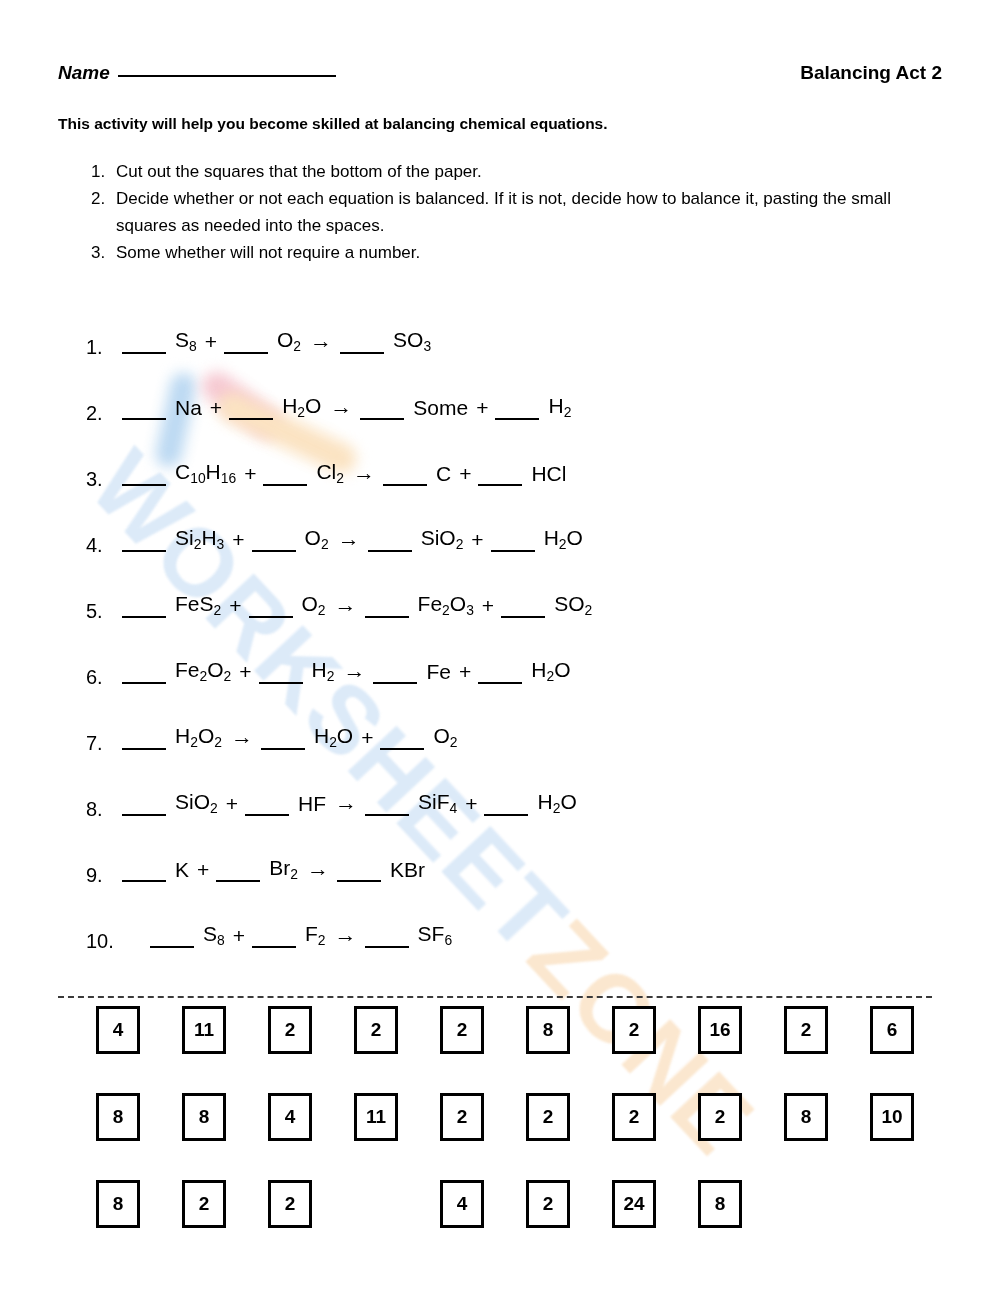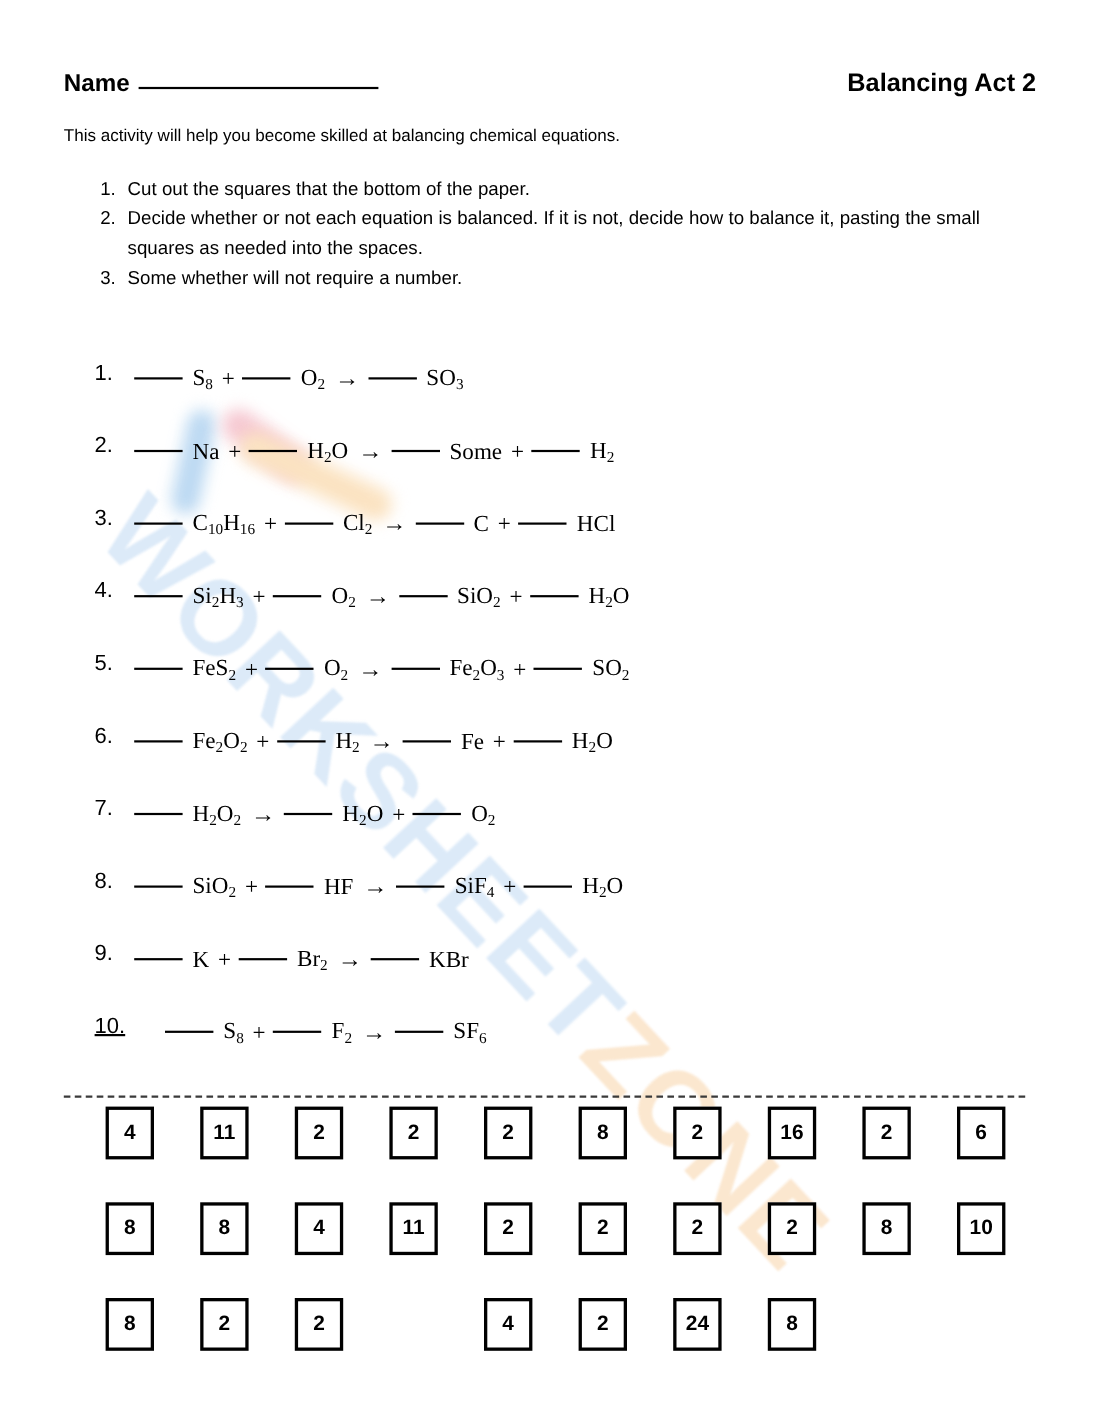--- a/index.html
+++ b/index.html
@@ -74,43 +74,44 @@
   .header-row {
     position: absolute;
     left: 58px;
     top: 62px;
     width: 884px;
     display: flex;
     align-items: baseline;
     justify-content: space-between;
   }
   .name-block {
-    font-size: 22px;
+    font-size: 19px;
     font-weight: bold;
     white-space: nowrap;
+    font-style: italic;
   }
   .name-rule {
     display: inline-block;
     width: 218px;
     border-bottom: 2.5px solid #000;
     margin-left: 8px;
     vertical-align: 2px;
   }
   .doc-title {
-    font-size: 23px;
+    font-size: 19px;
     font-weight: bold;
     white-space: nowrap;
   }
 
   .subtitle {
     position: absolute;
     left: 58px;
     top: 115px;
     font-size: 15.5px;
-    font-weight: normal;
+    font-weight: bold;
   }
 
   ol.instructions {
     position: absolute;
     left: 78px;
     top: 158px;
     width: 840px;
     margin: 0;
     padding: 0 0 0 32px;
     font-size: 17px;
@@ -133,25 +134,24 @@
     align-items: baseline;
     font-size: 21px;
     height: 66px;
     white-space: nowrap;
   }
   .eq-num {
     width: 34px;
     flex: 0 0 34px;
     font-size: 20px;
   }
-  .eq-num.wide { width: 62px; flex: 0 0 62px; text-decoration: underline; }
+  .eq-num.wide { width: 62px; flex: 0 0 62px; }
   .eq-body {
     display: flex;
-    align-items: center;
-    font-family: Liberation Serif, serif;
+    align-items: flex-end;
   }
   .blank {
     display: inline-block;
     width: 44px;
     border-bottom: 2px solid #000;
     margin: 0 6px 0 2px;
     vertical-align: 1px;
   }
   .term { margin: 0 3px; }
   .op { margin: 0 5px; }

